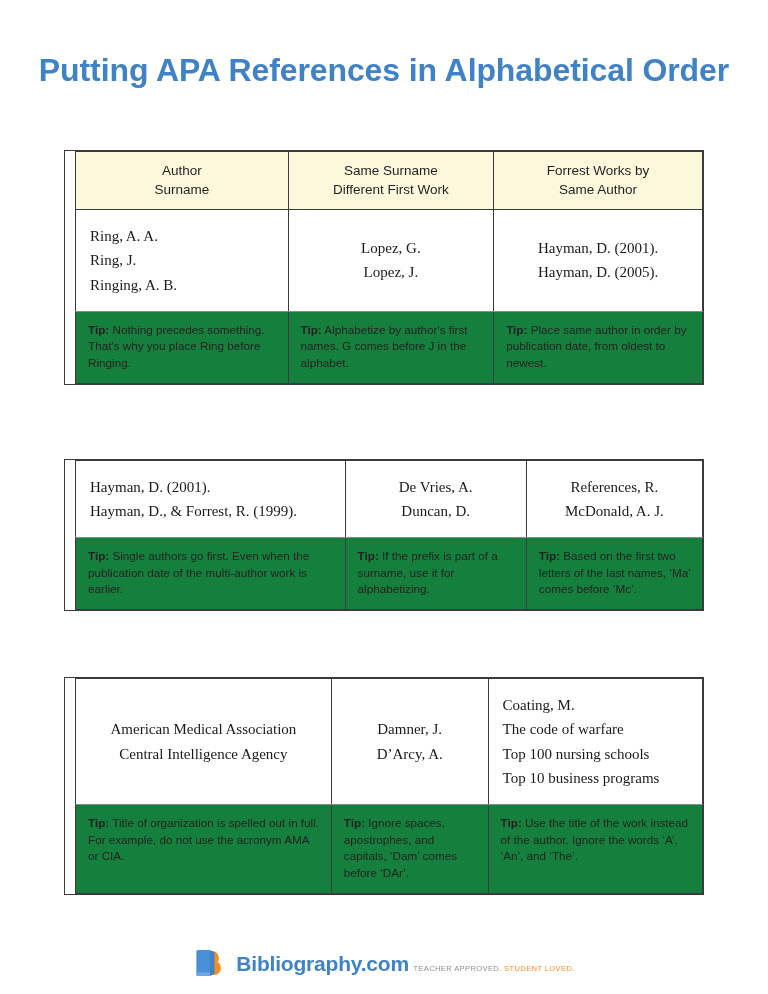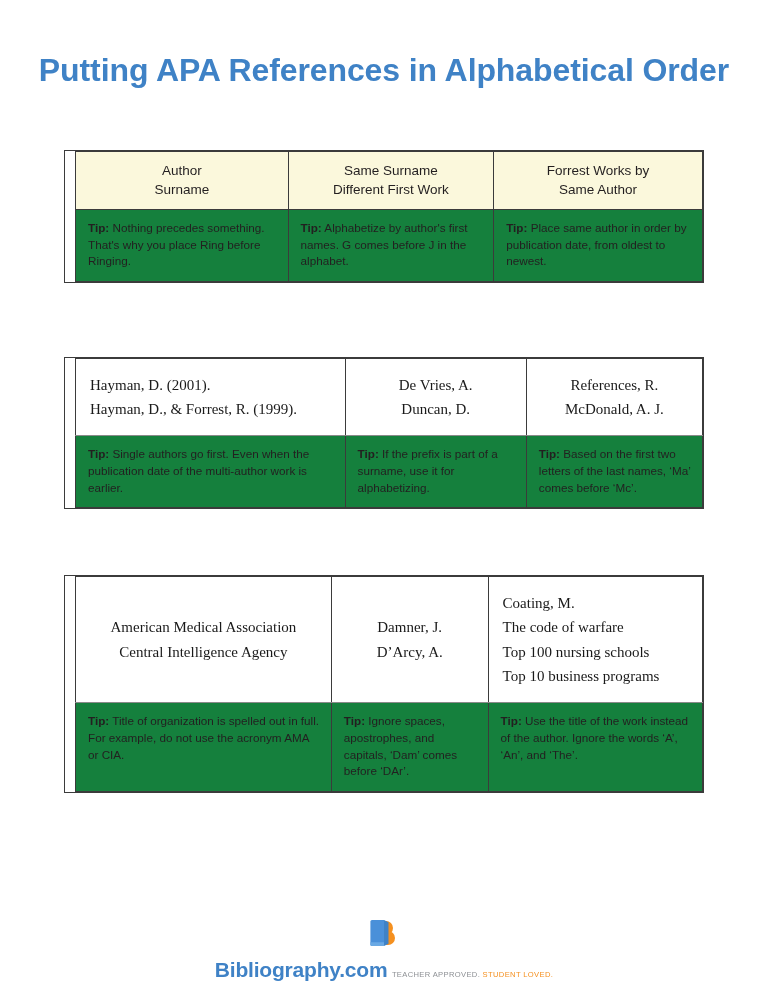--- a/index.html
+++ b/index.html
@@ -94,21 +94,20 @@
   
   .footer {
     position: absolute;
     left: 0;
     right: 0;
     bottom: 14px;
     display: flex;
     align-items: center;
     justify-content: center;
     gap: 9px;
-    flex-direction: column;
   }
   .logo-mark { width: 34px; height: 34px; flex: none; }
   .logo-text { line-height: 1; }
   .logo-word {
     font-family: "Liberation Sans", sans-serif;
     font-size: 21px;
     font-weight: bold;
     color: #3f82c6;
     letter-spacing: -0.2px;
   }
@@ -143,20 +142,35 @@
         <div>Author</div>
         <div>Surname</div>
       </td>
       <td>
         <div>Same Surname</div>
         <div>Different First Work</div>
       </td>
       <td>
         <div>Forrest Works by</div>
         <div>Same Author</div>
+      </td>
+    </tr>
+    <tr class="body">
+      <td class="align-left">
+        <div class="entry">Ring, A. A.</div>
+        <div class="entry">Ring, J.</div>
+        <div class="entry">Ringing, A. B.</div>
+      </td>
+      <td>
+        <div class="entry">Lopez, G.</div>
+        <div class="entry">Lopez, J.</div>
+      </td>
+      <td>
+        <div class="entry">Hayman, D. (2001).</div>
+        <div class="entry">Hayman, D. (2005).</div>
       </td>
     </tr>
     <tr class="tips">
       <td>
         <b>Tip:</b><span> Nothing precedes something. That's why you place Ring before Ringing.</span>
       </td>
       <td>
         <b>Tip:</b><span> Alphabetize by author's first names. G comes before J in the alphabet.</span>
       </td>
       <td>

